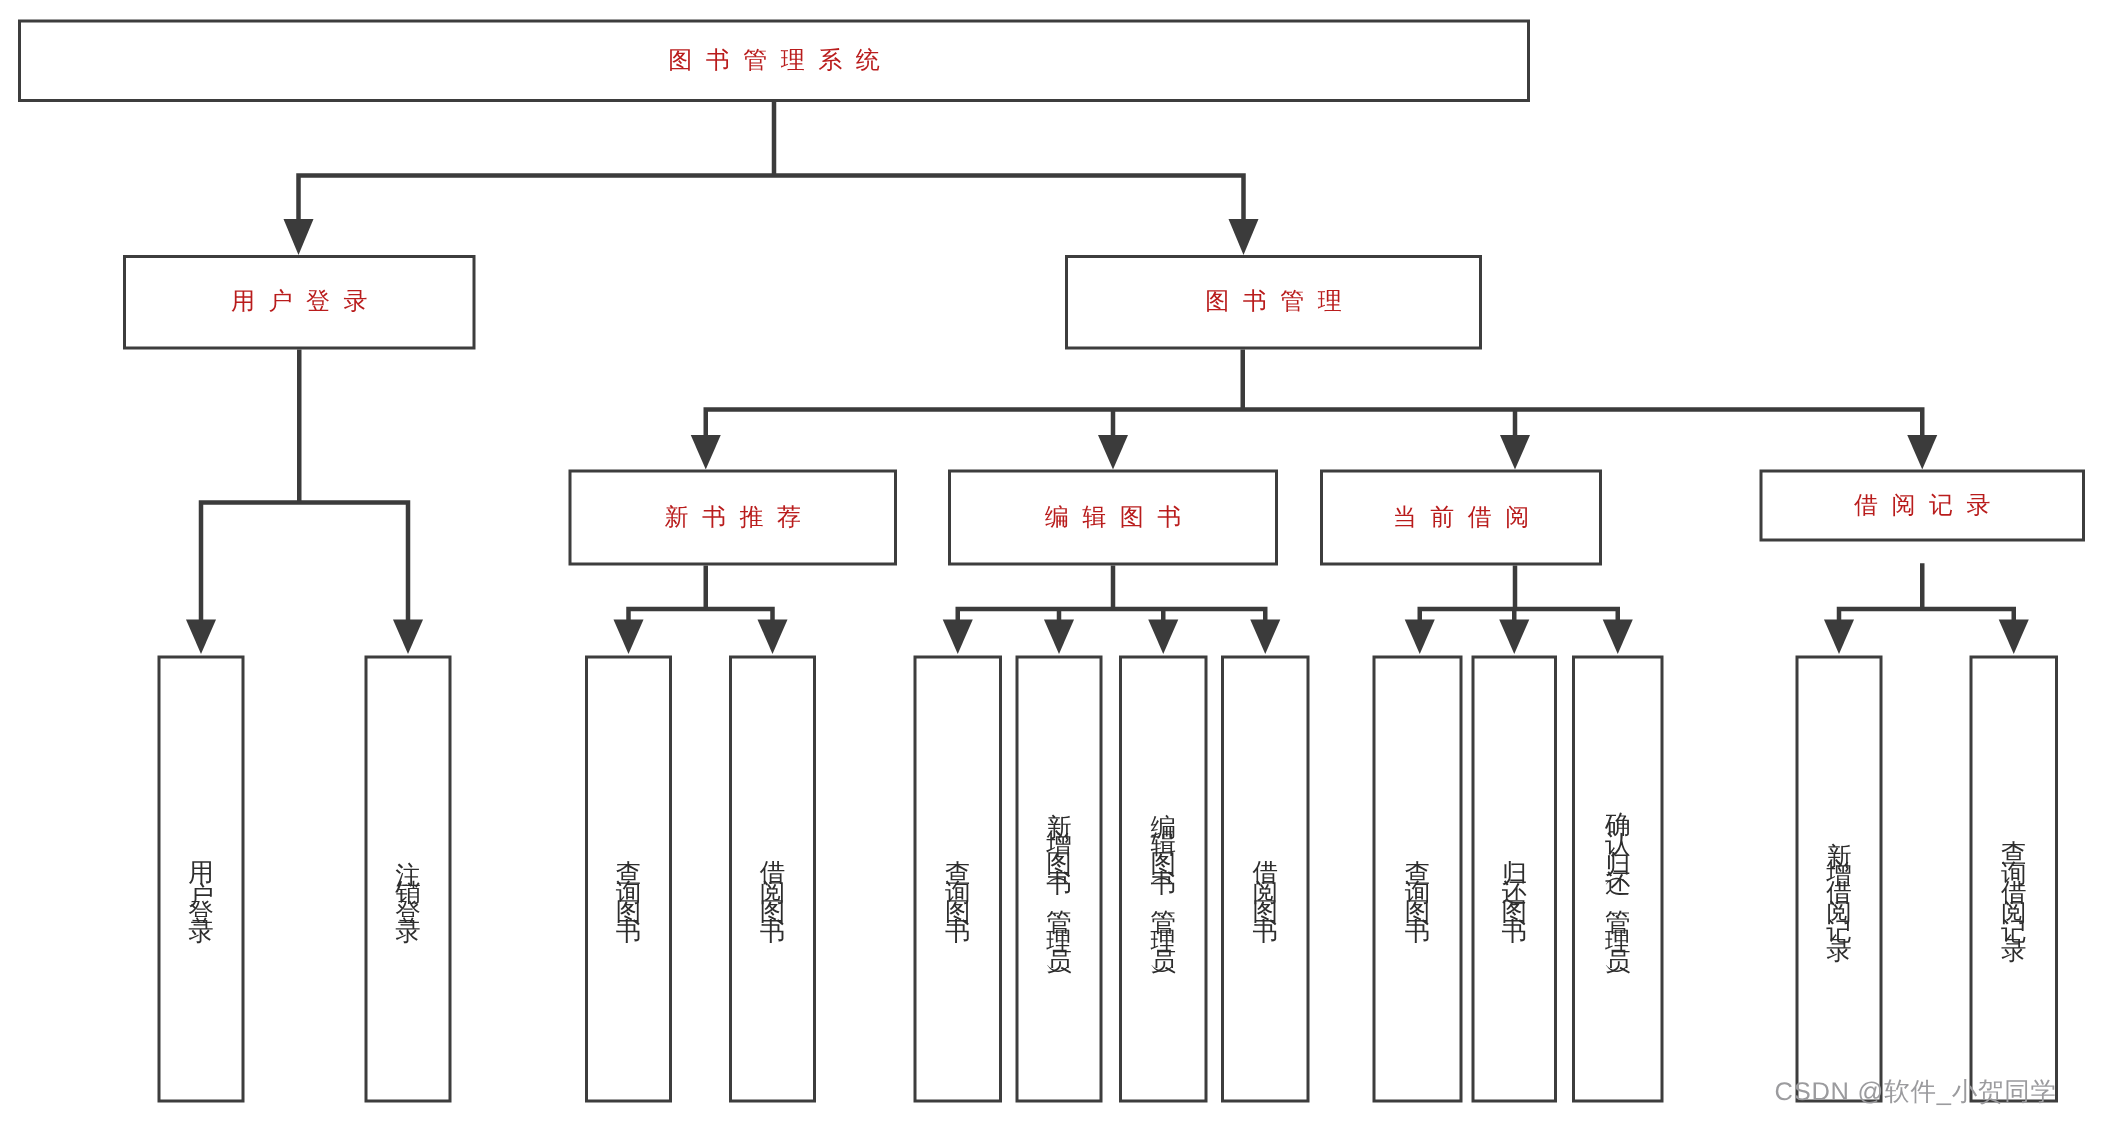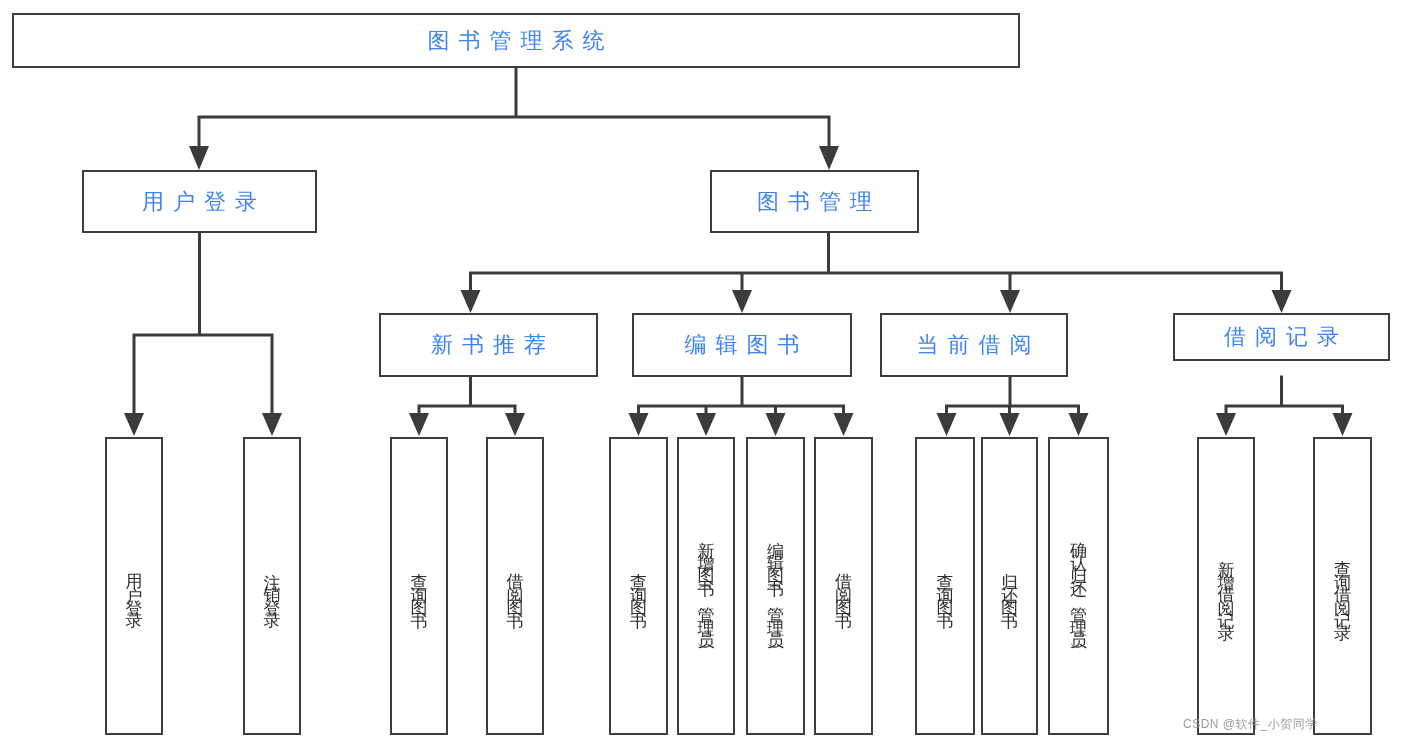--- a/index.html
+++ b/index.html
@@ -18,39 +18,39 @@
     position:absolute;
     box-sizing:border-box;
     background:#ffffff;
     border:2.5px solid #3d3d3d;
     display:flex;
     align-items:center;
     justify-content:center;
     color:#2d2d2d;
   }
   .hlabel{
-    font-size:22px;
+    font-size:16px;
     letter-spacing:9px;
     padding-left:9px;
     white-space:nowrap;
-    color:#3b82f6;
+    color:#b91c1c;
   }
   .leaf .vlabel{
     writing-mode:vertical-rl;
     text-orientation:mixed;
     font-size:17px;
     letter-spacing:13px;
     line-height:1;
     color:#2d2d2d;
     white-space:nowrap;
   }
   #watermark{
     position:absolute;
     left:1183px;top:716px;
-    font-size:12px;
+    font-size:17px;
     letter-spacing:0.5px;
     color:#9b9b9e;
     white-space:nowrap;
     z-index:5;
   }
 </style>
 </head>
 <body>
 
 <div id="canvas">
@@ -95,21 +95,21 @@
     </g>
   </svg>
 
   <div class="box" style="left:12px;top:13px;width:1008px;height:55px">
     <span class="hlabel">图书管理系统</span>
   </div>
 
   <div class="box" style="left:82px;top:170px;width:235px;height:63px">
     <span class="hlabel">用户登录</span>
   </div>
-  <div class="box" style="left:710px;top:170px;width:209px;height:63px">
+  <div class="box" style="left:710px;top:170px;width:278px;height:63px">
     <span class="hlabel">图书管理</span>
   </div>
 
   <div class="box" style="left:379px;top:313px;width:219px;height:64px">
     <span class="hlabel">新书推荐</span>
   </div>
   <div class="box" style="left:632px;top:313px;width:220px;height:64px">
     <span class="hlabel">编辑图书</span>
   </div>
   <div class="box" style="left:880px;top:313px;width:188px;height:64px">

